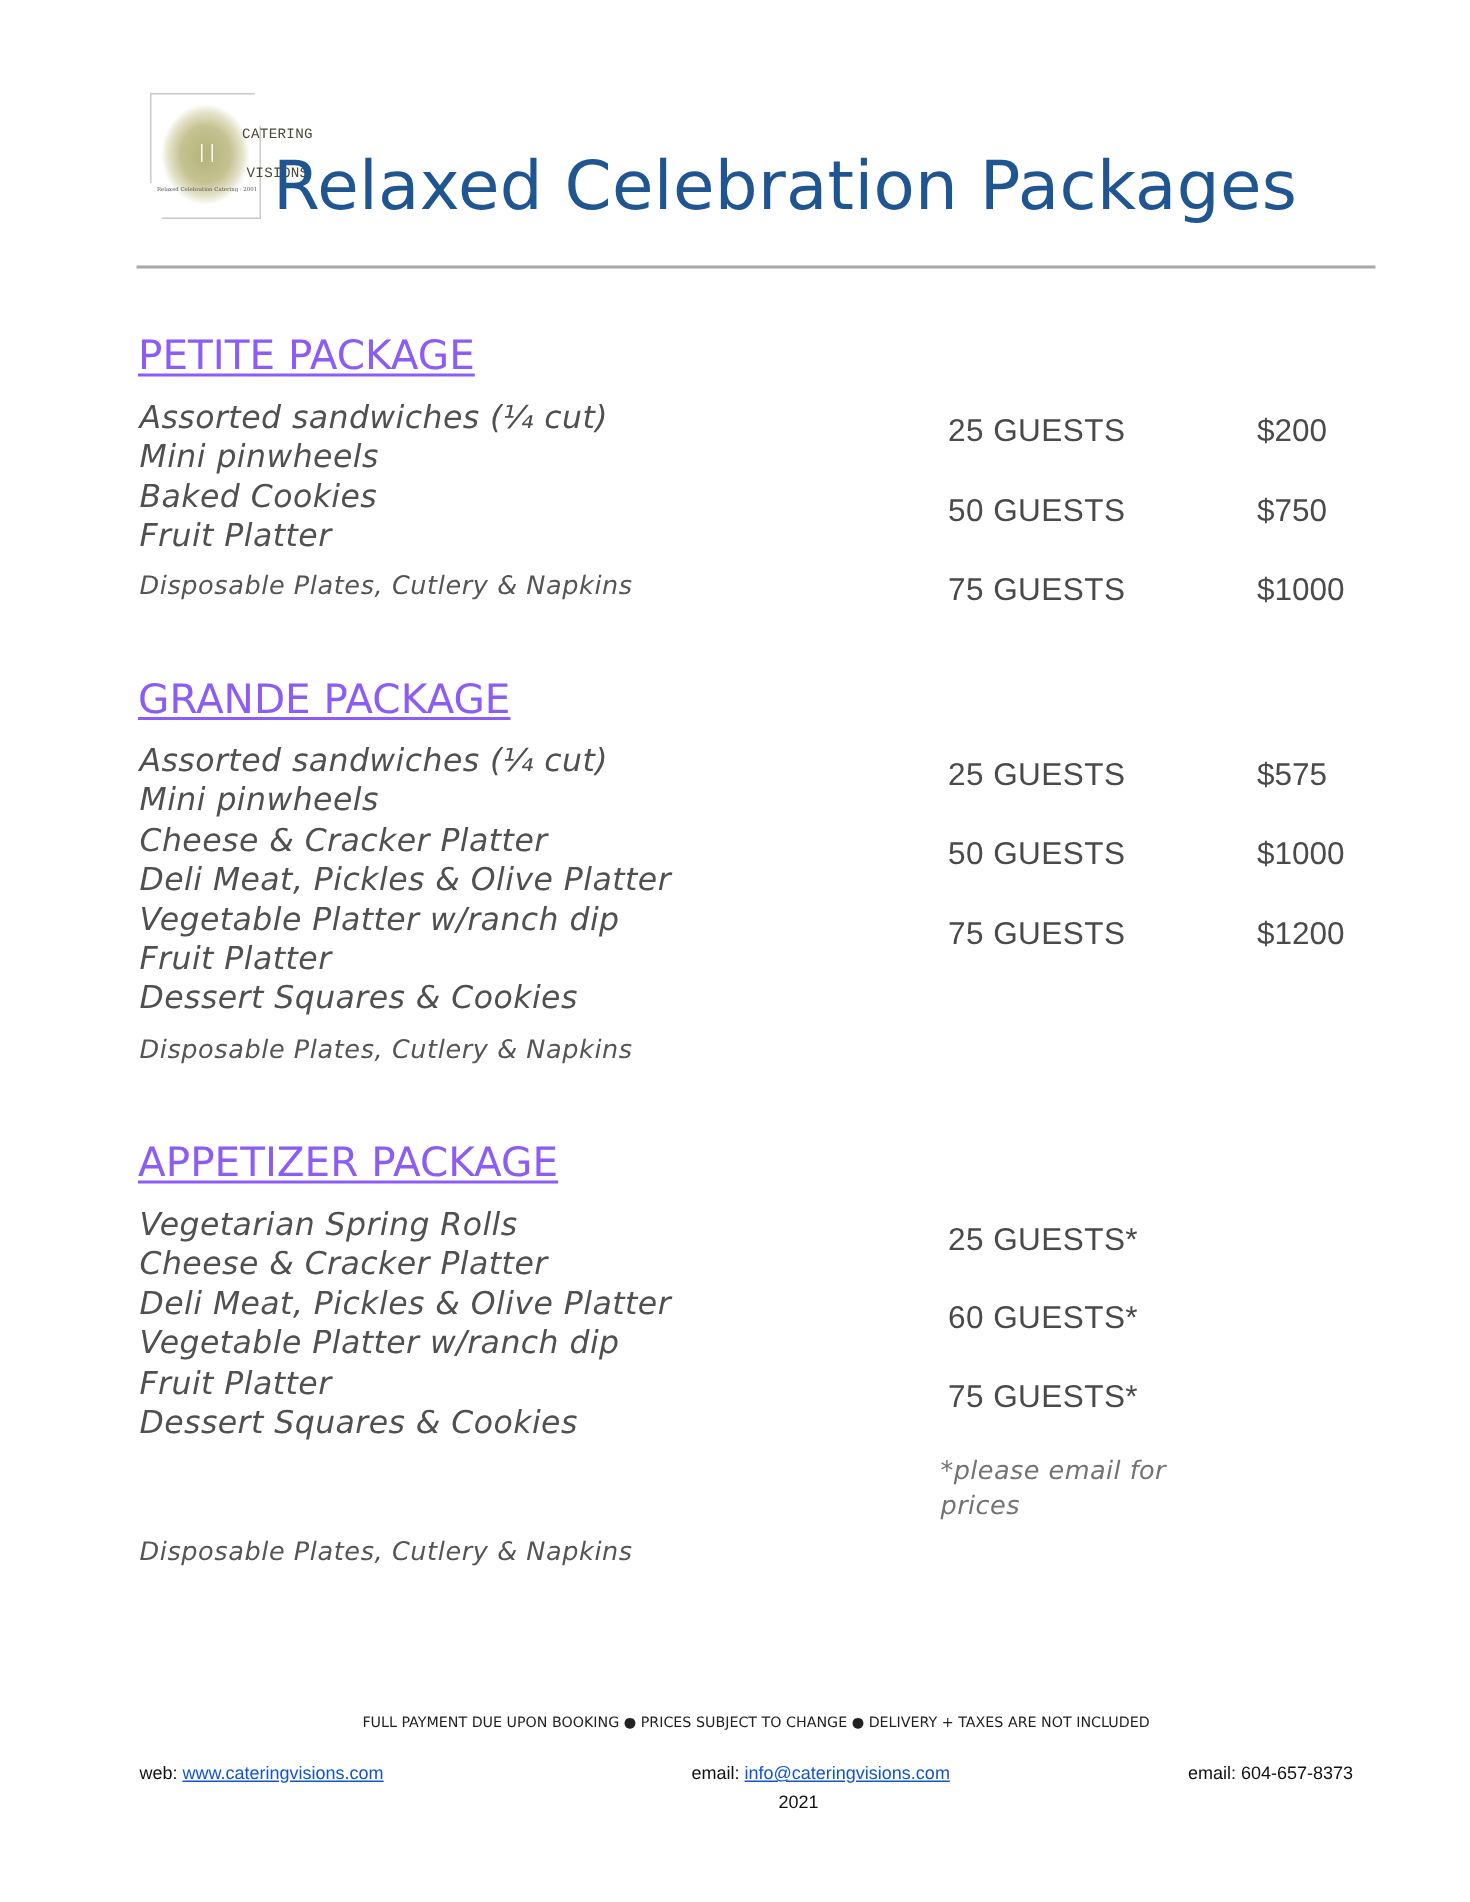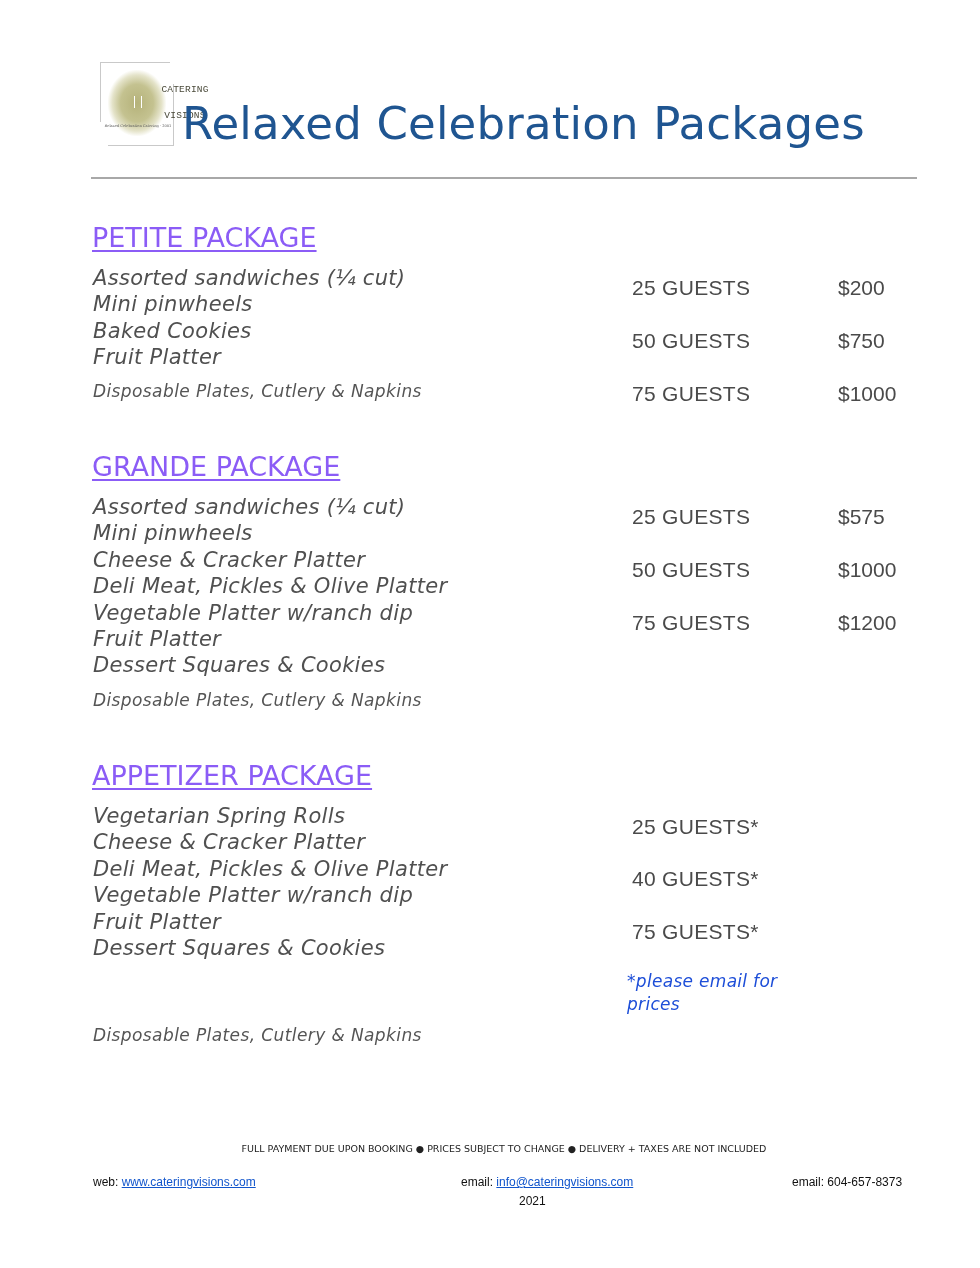--- a/index.html
+++ b/index.html
@@ -29,21 +29,21 @@
   .rule { left: 91px; top: 177px; width: 826px; height: 2px; background: #a8a8a8; }
 
   .pkg-title { font-size: 27px; color: #8b5cf6; text-decoration: underline; text-decoration-thickness: 2px;
                text-underline-offset: 3px; white-space: nowrap; font-family: "DejaVu Sans", sans-serif; }
   .items { font-size: 21px; font-style: italic; color: #505050; line-height: 26.4px;
            font-family: "DejaVu Sans", sans-serif; font-weight: 300; white-space: nowrap; letter-spacing: 0.3px; }
   .extras { font-size: 17px; font-style: italic; color: #555; white-space: nowrap; letter-spacing: 0.4px; }
 
   .tier { font-size: 21px; color: #4a4a4a; white-space: nowrap; font-family: "Liberation Sans", sans-serif; letter-spacing: 0.3px; text-align: center; }
   .price { font-size: 21px; color: #4a4a4a; white-space: nowrap; font-family: "Liberation Sans", sans-serif; }
-  .note { font-size: 17px; font-style: italic; color: #1d4ed8; line-height: 23px; letter-spacing: 0.3px; }
+  .note { font-size: 17px; font-style: italic; color: #737373; line-height: 23px; letter-spacing: 0.3px; }
 
   .terms { left: 0; width: 1008px; top: 1143px; text-align: center; font-size: 9.5px; color: #222; white-space: nowrap; }
   .contact { font-family: "Liberation Sans", sans-serif; font-size: 12px; color: #111; white-space: nowrap; top: 1175px; }
   .contact a { color: #1155cc; text-decoration: underline; }
   .year { font-family: "Liberation Sans", sans-serif; font-size: 12px; color: #111; top: 1194px; left: 519px; }
 </style>
 </head>
 <body>
 
 <div class="abs logo">
@@ -106,21 +106,21 @@
     <div>Vegetarian Spring Rolls</div>
     <div>Cheese &amp; Cracker Platter</div>
     <div>Deli Meat, Pickles &amp; Olive Platter</div>
     <div>Vegetable Platter w/ranch dip</div>
     <div>Fruit Platter</div>
     <div>Dessert Squares &amp; Cookies</div>
   </div>
   <div class="abs extras" style="left:93px; top:1025px;">Disposable Plates, Cutlery &amp; Napkins</div>
 
   <div class="abs tier" style="left:632px; top:815px;">25 GUESTS*</div>
-  <div class="abs tier" style="left:632px; top:867px;">40 GUESTS*</div>
+  <div class="abs tier" style="left:632px; top:867px;">60 GUESTS*</div>
   <div class="abs tier" style="left:632px; top:920px;">75 GUESTS*</div>
   <div class="abs note" style="left:627px; top:970px;">
     <div>*please email for</div>
     <div>prices</div>
   </div>
 </section>
 
 <div class="abs terms">FULL PAYMENT DUE UPON BOOKING ● PRICES SUBJECT TO CHANGE ● DELIVERY + TAXES ARE NOT INCLUDED</div>
 
 <div class="abs contact" style="left:93px;">

